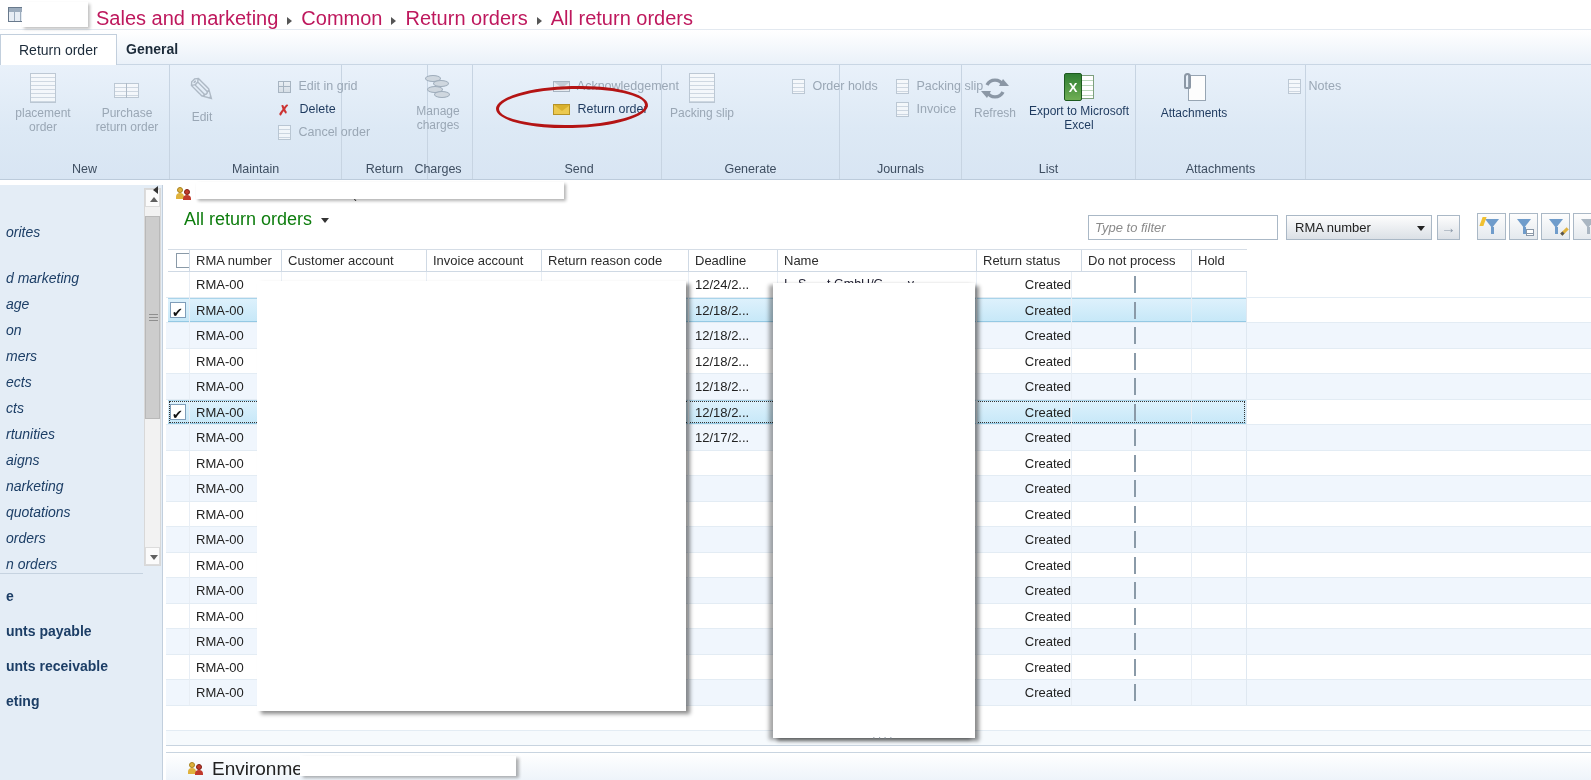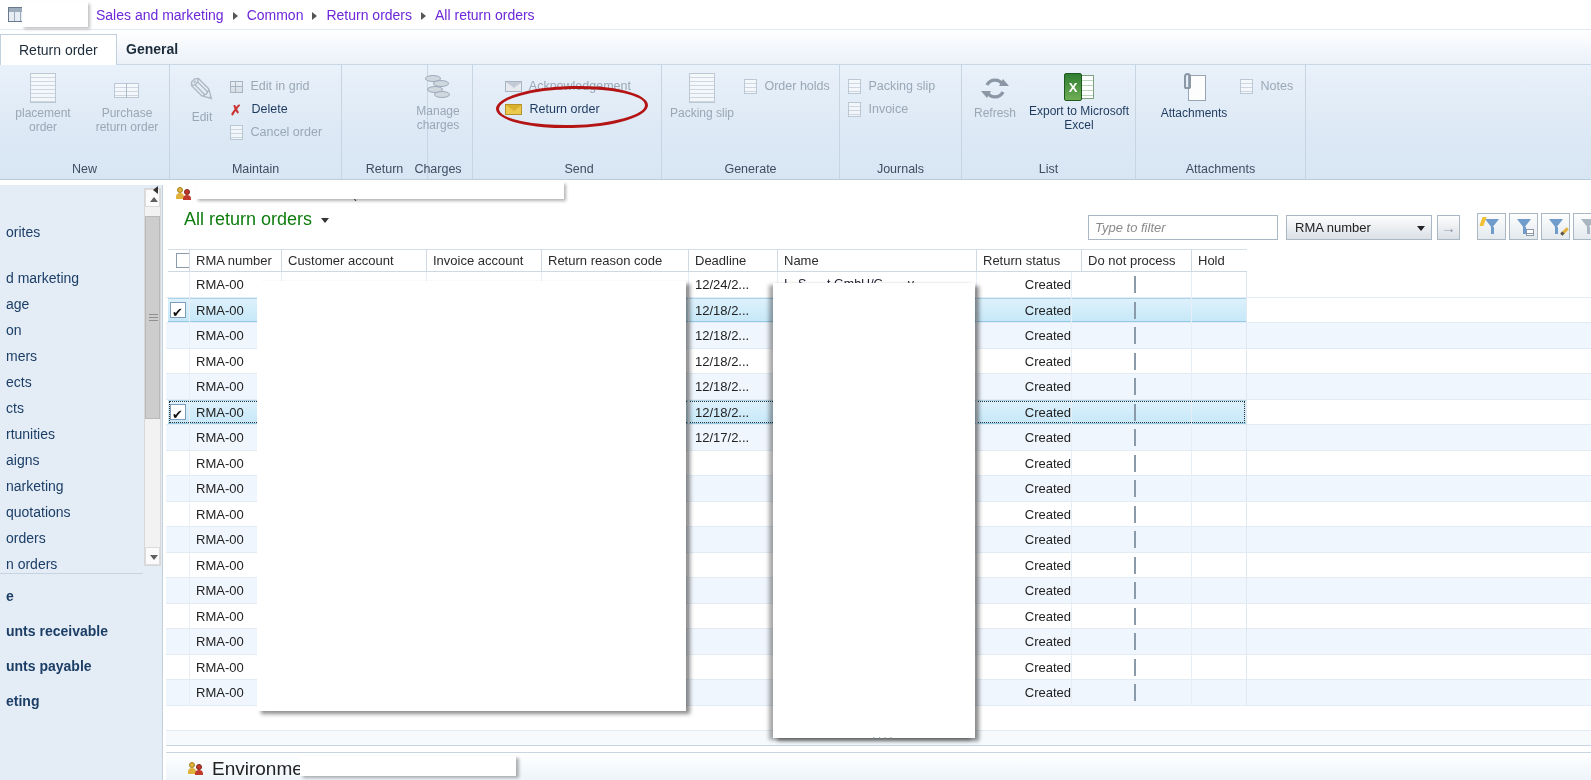--- a/index.html
+++ b/index.html
@@ -6,39 +6,39 @@
   html,body { width:1591px; height:780px; overflow:hidden; background:#fff;
     font-family:"Liberation Sans", sans-serif; color:#1c2b3a; }
 
   
   #titlebar { position:absolute; left:0; top:0; width:1591px; height:30px; background:#fff;
     border-bottom:1px solid #e3e9f0; }
   .win-icon { position:absolute; left:8px; top:7px; width:19px; height:15px; background:#e7edf4;
     border:1px solid #68798c; }
   .win-icon i { position:absolute; left:0; right:0; top:0; height:4px; background:#9cacbd; display:block; }
   .win-icon u { position:absolute; top:4px; bottom:0; width:1px; background:#9cacbd; display:block; }
-  #breadcrumb { position:absolute; left:96px; top:7px; font-size:14px; color:#6d28d9; white-space:nowrap;text-align:right; }
+  #breadcrumb { position:absolute; left:96px; top:7px; font-size:20px; color:#be185d; white-space:nowrap;text-align:right; }
   .bc-sep { display:inline-block; width:0; height:0; border-left:5px solid #555;
     border-top:4px solid transparent; border-bottom:4px solid transparent; margin:0 9px 0 9px; }
 
   
   #tabstrip { position:absolute; left:0; top:30px; width:1591px; height:35px;
     background:linear-gradient(#ffffff,#eaf1f9); border-bottom:1px solid #c9d6e4; }
   .tab { position:absolute; top:4px; height:31px; line-height:31px; padding:0 18px; font-size:14px; color:#1c2b3a; }
   .tab.active { background:#fff; border:1px solid #c2cfdd; border-bottom:none; left:0; }
   .tab.plain { left:108px;font-weight:bold; }
 
   
   #ribbon { position:absolute; left:0; top:65px; width:1591px; height:115px;
     background:linear-gradient(#e9f1fa,#dde9f5 55%,#d8e5f3); border-bottom:1px solid #bccbdb; }
   .grp { position:absolute; top:0; height:114px; border-right:1px solid #c7d4e2; }
   .grp .cap { position:absolute; left:0; right:0; bottom:3px; text-align:center; font-size:12.5px; color:#3e4e61; }
   .bigbtn { position:absolute; top:4px; height:88px; text-align:center; font-size:12px; line-height:14px; }
   .bigbtn .bicon { display:block; margin:4px auto 3px auto; }
-  .smallbtn { position:absolute; height:22px; line-height:22px; font-size:12.5px; white-space:nowrap; }
+  .smallbtn { position:absolute; height:22px; line-height:22px; font-size:12.5px; white-space:nowrap;margin-left:48px; }
   .smallbtn .sicon { display:inline-block; vertical-align:middle; margin-right:4px; }
   .dis { color:#9aa7b5; }
   .en  { color:#1e3a5f; }
 
   
   .pg { background:#fdfdfd; border:1px solid #a7b4c1;
     background-image:repeating-linear-gradient(#fdfdfd 0 3px,#c3ccd6 3px 4px); }
   .pg.big { width:26px; height:30px; }
   .pg.sm  { width:13px; height:15px; display:inline-block; }
   .pg.dim { opacity:.65; }
@@ -71,21 +71,21 @@
   .binoc .b1 { left:4px; } .binoc .b2 { left:14px; }
 
   
   #red-ellipse { position:absolute; left:496px; top:86px; width:152px; height:42px;
     border:3px solid #b41414; border-radius:50%; transform:rotate(-1.5deg); z-index:60; pointer-events:none; }
 
   
   #sidebar { position:absolute; left:0; top:185px; width:163px; height:595px; background:#e4edf6;
     border-right:1px solid #c2cfdd; font-size:14px; color:#1c3e66; }
   #side-items { list-style:none; position:absolute; left:0; top:34px; width:143px; }
-  #side-items li { height:26px; line-height:26px; padding-left:6px; white-space:nowrap; overflow:hidden; }
+  #side-items li { height:26px; line-height:26px; padding-left:6px; white-space:nowrap; overflow:hidden;font-style:italic; }
   #side-items li.gap { margin-top:20px; }
   #side-modules { list-style:none; position:absolute; left:0; top:394px; width:143px; font-weight:bold; }
   #side-modules li { height:35px; line-height:35px; padding-left:6px; white-space:nowrap; }
   #side-divider { position:absolute; left:0; top:388px; width:143px; height:1px; background:#c6d3e0; }
   
   #side-scroll { position:absolute; right:1px; top:3px; width:17px; height:378px; background:#f2f2f2; border:1px solid #d8d8d8; }
   .sb-btn { position:absolute; left:0; width:15px; height:18px; background:#fbfbfb; border:1px solid #dcdcdc; }
   .sb-up { top:0; } .sb-dn { bottom:0; }
   .tri-up { position:absolute; left:4px; top:7px; width:0; height:0; border-left:4px solid transparent;
     border-right:4px solid transparent; border-bottom:5px solid #606060; }
@@ -345,22 +345,22 @@
       <li>rtunities</li>
       <li>aigns</li>
       <li>narketing</li>
       <li>quotations</li>
       <li>orders</li>
       <li>n orders</li>
     </ul>
   <div id="side-divider"></div>
   <ul id="side-modules">
       <li>e</li>
+      <li>unts payable</li>
       <li>unts receivable</li>
-      <li>unts payable</li>
       <li>eting</li>
     </ul>
   <div id="side-scroll">
     <div class="sb-btn sb-up">
         <span class="tri-up"></span>
       </div>
     <div class="sb-thumb">
         <span class="sb-grip"></span>
       </div>
     <div class="sb-btn sb-dn">

